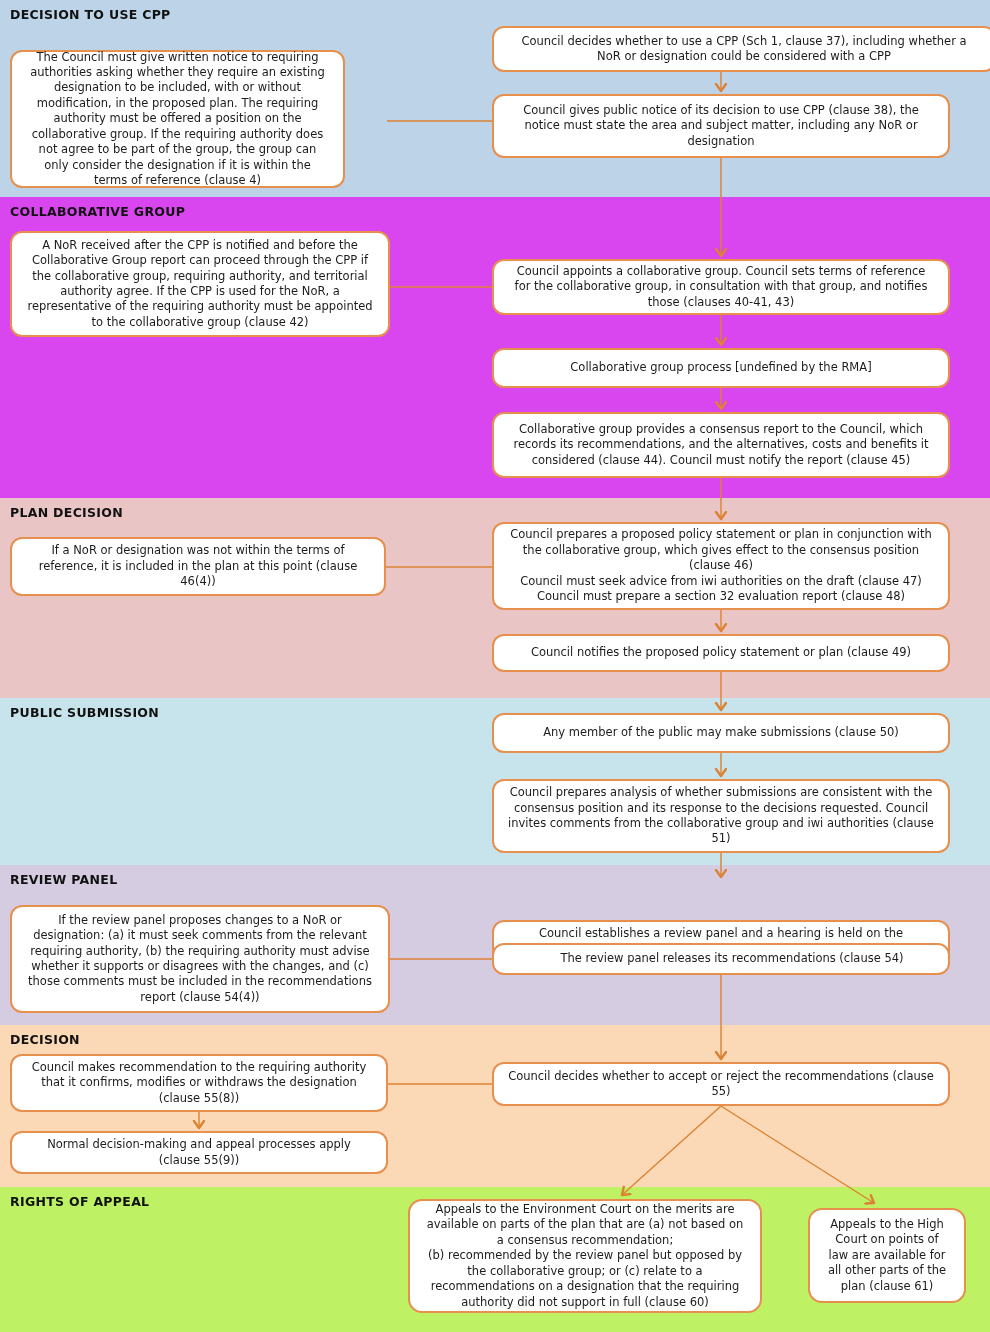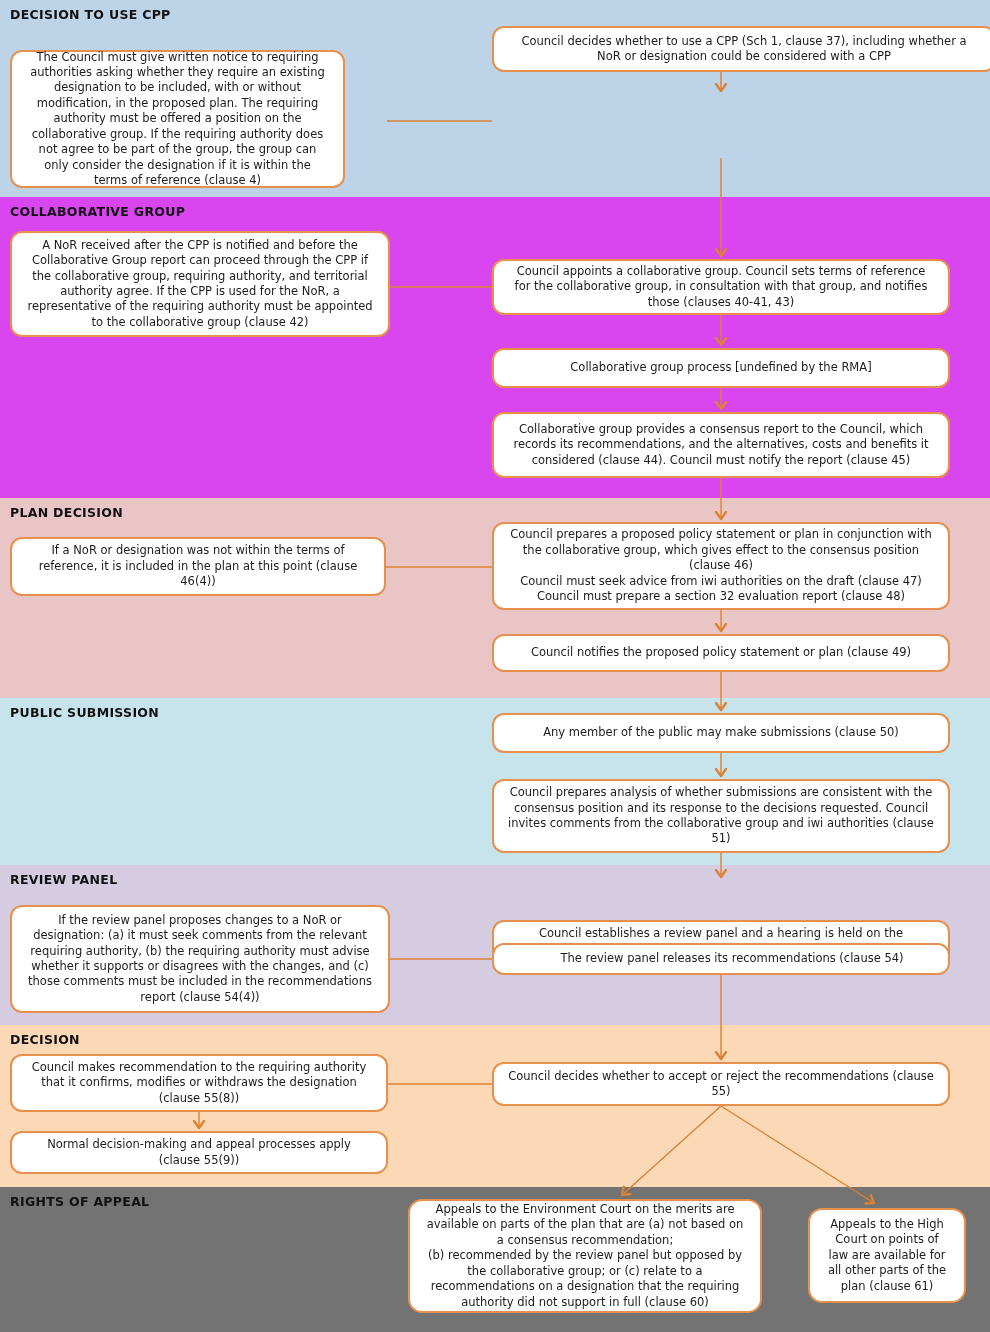--- a/index.html
+++ b/index.html
@@ -72,21 +72,21 @@
   </div>
   <div class="band" id="band-3" style="background: rgb(199, 227, 236);">
     <div class="band-label">PUBLIC SUBMISSION</div>
   </div>
   <div class="band" id="band-4" style="background: rgb(213, 204, 225);">
     <div class="band-label">REVIEW PANEL</div>
   </div>
   <div class="band" id="band-5" style="background: rgb(251, 217, 183);">
     <div class="band-label">DECISION</div>
   </div>
-  <div class="band" id="band-6" style="background: #737373;">
+  <div class="band" id="band-6" style="background: #bef264;">
     <div class="band-label">RIGHTS OF APPEAL</div>
   </div>
 
   <svg class="overlay" width="990" height="1332" viewBox="0 0 990 1332">
     <defs>
       <marker id="arrow" markerUnits="userSpaceOnUse" markerWidth="14" markerHeight="14" refX="8" refY="6" orient="auto">
         <path class="arrowhead" d="M1,1 L8,6 L1,11" fill="none" stroke="#dc8233" stroke-width="2.4" stroke-linecap="round" stroke-linejoin="round"></path>
       </marker>
     </defs>
     <g fill="none" stroke="#dc8233" stroke-width="1.4">
@@ -107,20 +107,21 @@
       <path class="conn" d="M721,975 V1059" marker-end="url(#arrow)" stroke="#dc8233"></path>
       <path class="conn" d="M388,1084 H492" stroke="#dc8233"></path>
       <path class="conn" d="M199,1112 V1128" marker-end="url(#arrow)" stroke="#dc8233"></path>
       <path class="conn" d="M721,1106 L622,1195" marker-end="url(#arrow)" stroke="#dc8233"></path>
       <path class="conn" d="M721,1106 L874,1203" marker-end="url(#arrow)" stroke="#dc8233"></path>
     </g>
   </svg>
 
   <div class="node" id="box-a">The Council must give written notice to requiring authorities asking whether they require an existing designation to be included, with or without modification, in the proposed plan.  The requiring authority must be offered a position on the collaborative group.  If the requiring authority does not agree to be part of the group, the group can only consider the designation if it is within the terms of reference (clause 4)</div>
   <div class="node" id="box-b">Council decides whether to use a CPP (Sch 1, clause 37), including whether a NoR or designation could be considered with a CPP</div>
+  <div class="node" id="box-c">Council gives public notice of its decision to use CPP (clause 38), the notice must state the area and subject matter, including any NoR or designation</div>
   <div class="node" id="box-d">A NoR received after the CPP is notified and before the Collaborative Group report can proceed through the CPP if the collaborative group, requiring authority, and territorial authority agree.  If the CPP is used for the NoR, a representative of the requiring authority must be appointed to the collaborative group (clause 42)</div>
   <div class="node" id="box-e">Council appoints a collaborative group. Council sets terms of reference for the collaborative group, in consultation with that group, and notifies those (clauses 40-41, 43)</div>
   <div class="node" id="box-f">Collaborative group process [undefined by the RMA]</div>
   <div class="node" id="box-g">Collaborative group provides a consensus report to the Council, which records its recommendations, and the alternatives, costs and benefits it considered (clause 44).  Council must notify the report (clause 45)</div>
   <div class="node" id="box-h">If a NoR or designation was not within the terms of reference, it is included in the plan at this point (clause 46(4))</div>
   <div class="node pre" id="box-i">Council prepares a proposed policy statement or plan in conjunction with the collaborative group, which gives effect to the consensus position (clause 46)
 Council must seek advice from iwi authorities on the draft (clause 47)
 Council must prepare a section 32 evaluation report (clause 48)</div>
   <div class="node" id="box-j">Council notifies the proposed policy statement or plan (clause 49)</div>
   <div class="node" id="box-k">Any member of the public may make submissions (clause 50)</div>

